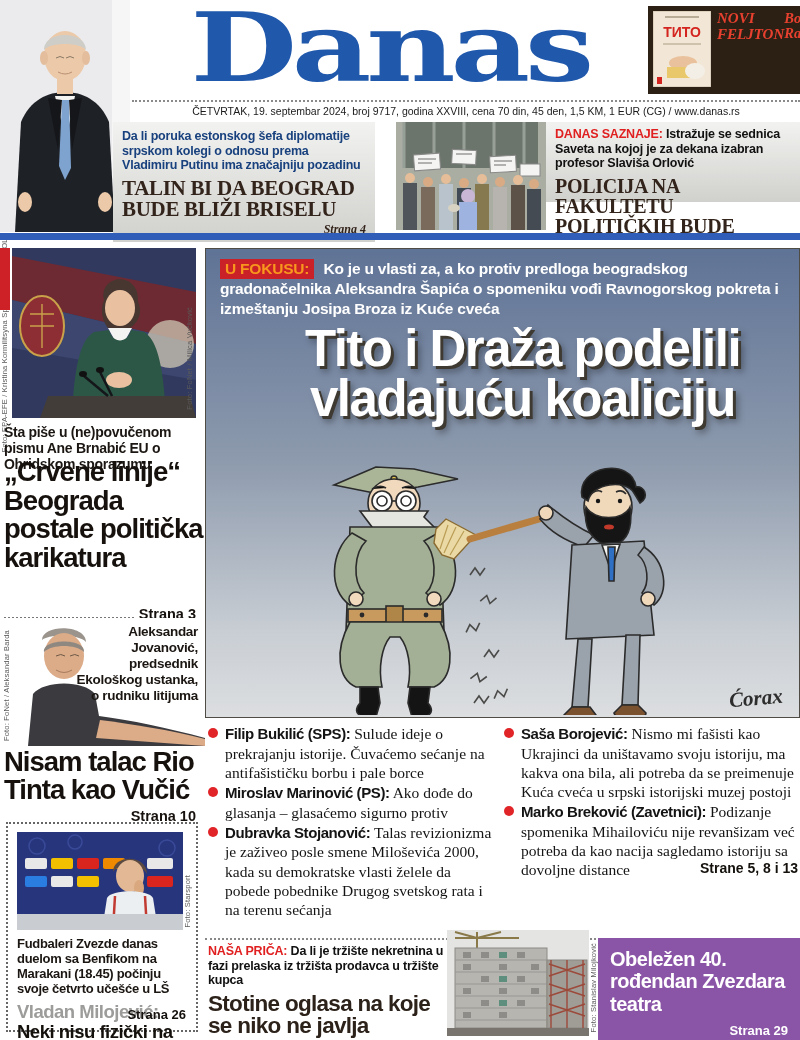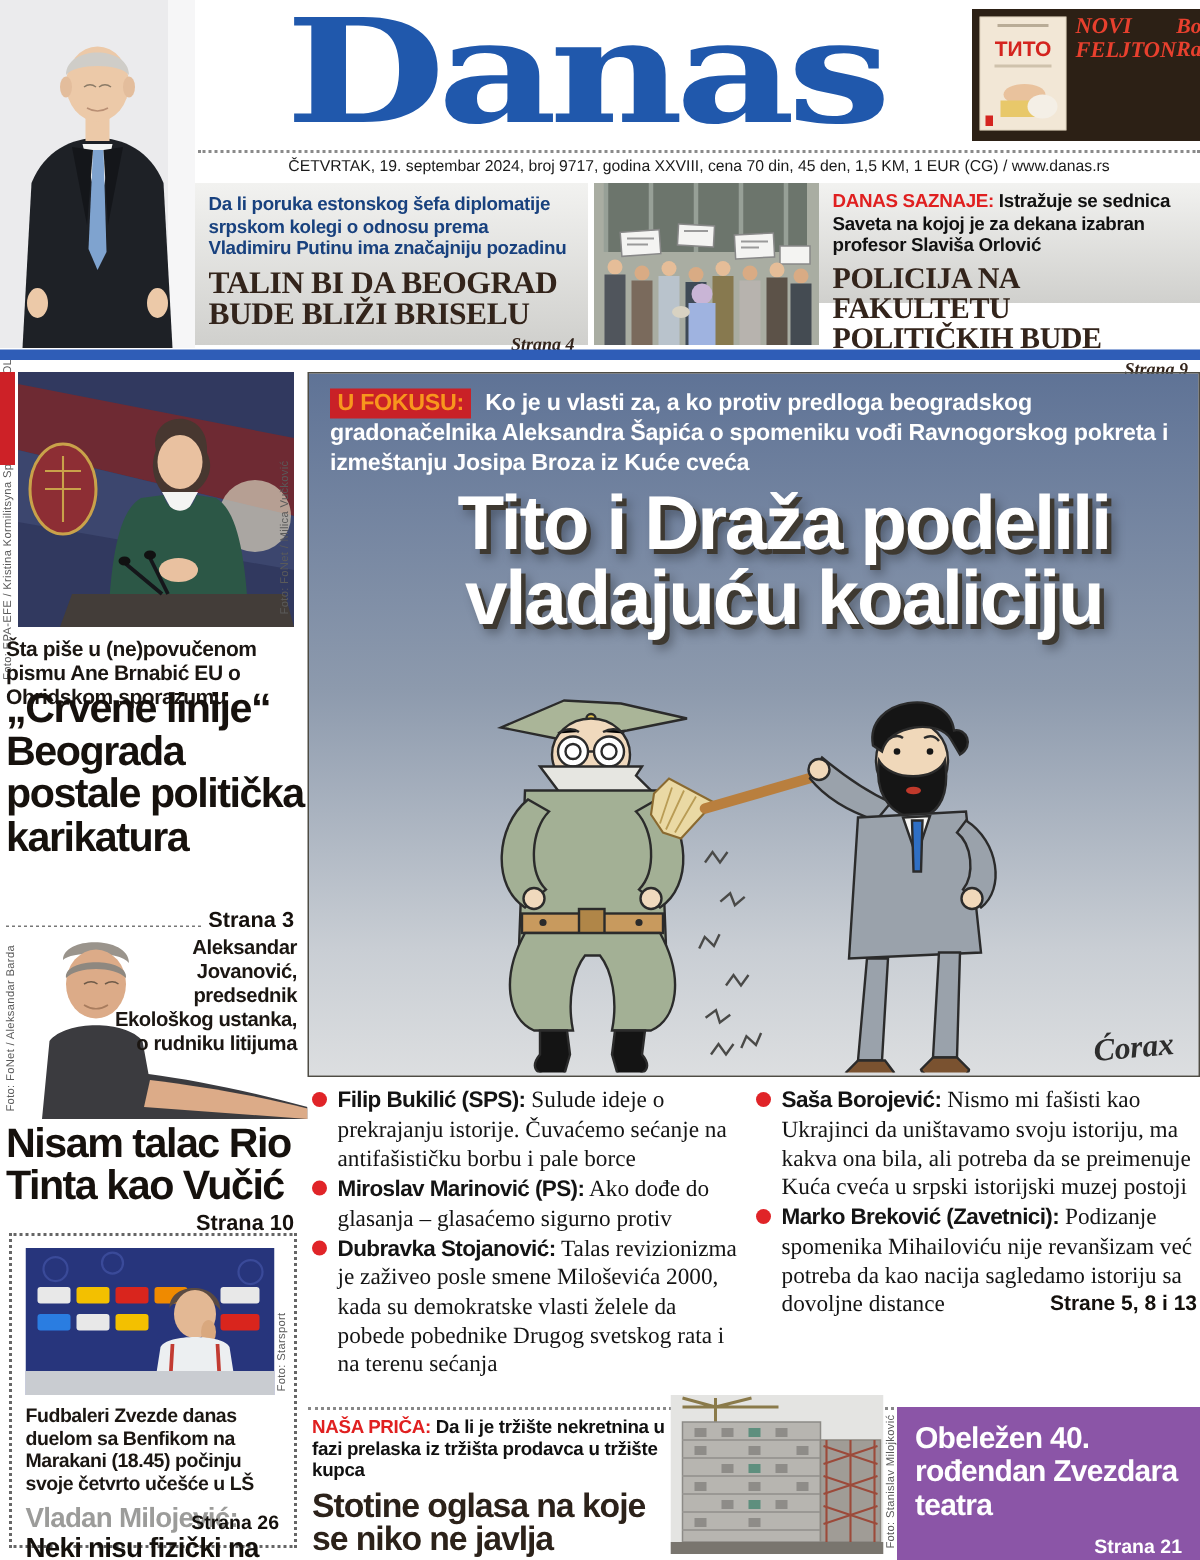--- a/index.html
+++ b/index.html
@@ -23,21 +23,21 @@
               font-size:15px;line-height:1.05;color:#e8402e;}
   .felj-hr{border:0;border-top:1px solid #b9a98f;margin:3px 0;}
   .felj-author{font-family:"Liberation Serif",serif;font-style:italic;font-weight:bold;
                font-size:14.5px;line-height:1.05;color:#e8402e;}
   .felj-page{margin-top:auto;text-align:right;font-weight:bold;font-size:14px;color:#fff;}
   #toprule{left:132px;top:100px;width:668px;border-top:2px dotted #8a8a8a;}
   #dateline{left:132px;top:105px;width:668px;text-align:center;font-size:10.5px;color:#1a1a1a;}
 
   
   .graybox{background:linear-gradient(#f2f2f0,#d0d0cd);box-sizing:border-box;}
-  #tl-box{left:130px;top:122px;width:262px;height:108px;padding:7px 9px;}
+  #tl-box{left:113px;top:122px;width:262px;height:120px;padding:7px 9px;}
   .kick-blue{font-weight:bold;font-size:12.5px;line-height:1.16;color:#18417e;letter-spacing:-.2px;}
   .serif-head{font-family:"Liberation Serif",serif;font-weight:bold;font-size:21px;
               line-height:1.02;color:#33241b;letter-spacing:-.3px;margin-top:5px;}
   .page-it{font-family:"Liberation Serif",serif;font-style:italic;font-weight:bold;
            font-size:12px;color:#33241b;text-align:right;margin-top:2px;}
   #tr-box{left:396px;top:122px;width:404px;height:80px;display:flex;}
   #protest{width:150px;height:108px;flex:none;}
   .tr-text{padding:5px 8px 5px 9px;min-width:0;}
   .kick-black{font-weight:bold;font-size:12.5px;line-height:1.16;color:#111;letter-spacing:-.2px;}
   .tag-red{color:#e02020;font-weight:bold;}
@@ -197,21 +197,20 @@
           <rect x="63" y="80" width="18" height="28" fill="#9fb3e0"></rect>
         <ellipse cx="58" cy="86" rx="6" ry="4" fill="#d8d2c2"></ellipse>
       </g>
     </svg>
     <div class="tr-text">
       <div class="kick-black">
         <span class="tag-red">DANAS SAZNAJE:</span>
         <span>Istražuje se sednica Saveta na kojoj je za dekana izabran profesor Slaviša Orlović</span>
       </div>
       <div class="serif-head">POLICIJA NA FAKULTETU POLITIČKIH BUDE</div>
-      <div class="page-it">Strana 9</div>
     </div>
   </div>
 
   <div class="abs" id="bluebar"></div>
 
   <div class="abs" id="redstrip"></div>
 
   <div class="abs" id="brnabic">
     <svg width="184" height="170" viewBox="0 0 184 170">
       <rect width="184" height="170" fill="#31395f"></rect>
@@ -439,16 +438,16 @@
         <path d="M102,34 l36,12 M138,34 l-36,12 M102,54 l36,12 M138,54 l-36,12 M102,74 l36,12 M138,74 l-36,12"></path>
         <path d="M104,30 v68 M120,30 v68 M136,30 v68"></path>
       </g>
       <rect x="0" y="98" width="142" height="8" fill="#79756e"></rect>
     </svg>
     <div class="vcred">Foto: Stanislav Milojković</div>
   </div>
 
   <div class="abs" id="theatre">
     <div class="th-head">Obeležen 40. rođendan Zvezdara teatra</div>
-    <div class="th-page">Strana 21</div>
+    <div class="th-page">Strana 29</div>
   </div>
 
 </div>
 
 </body></html>

